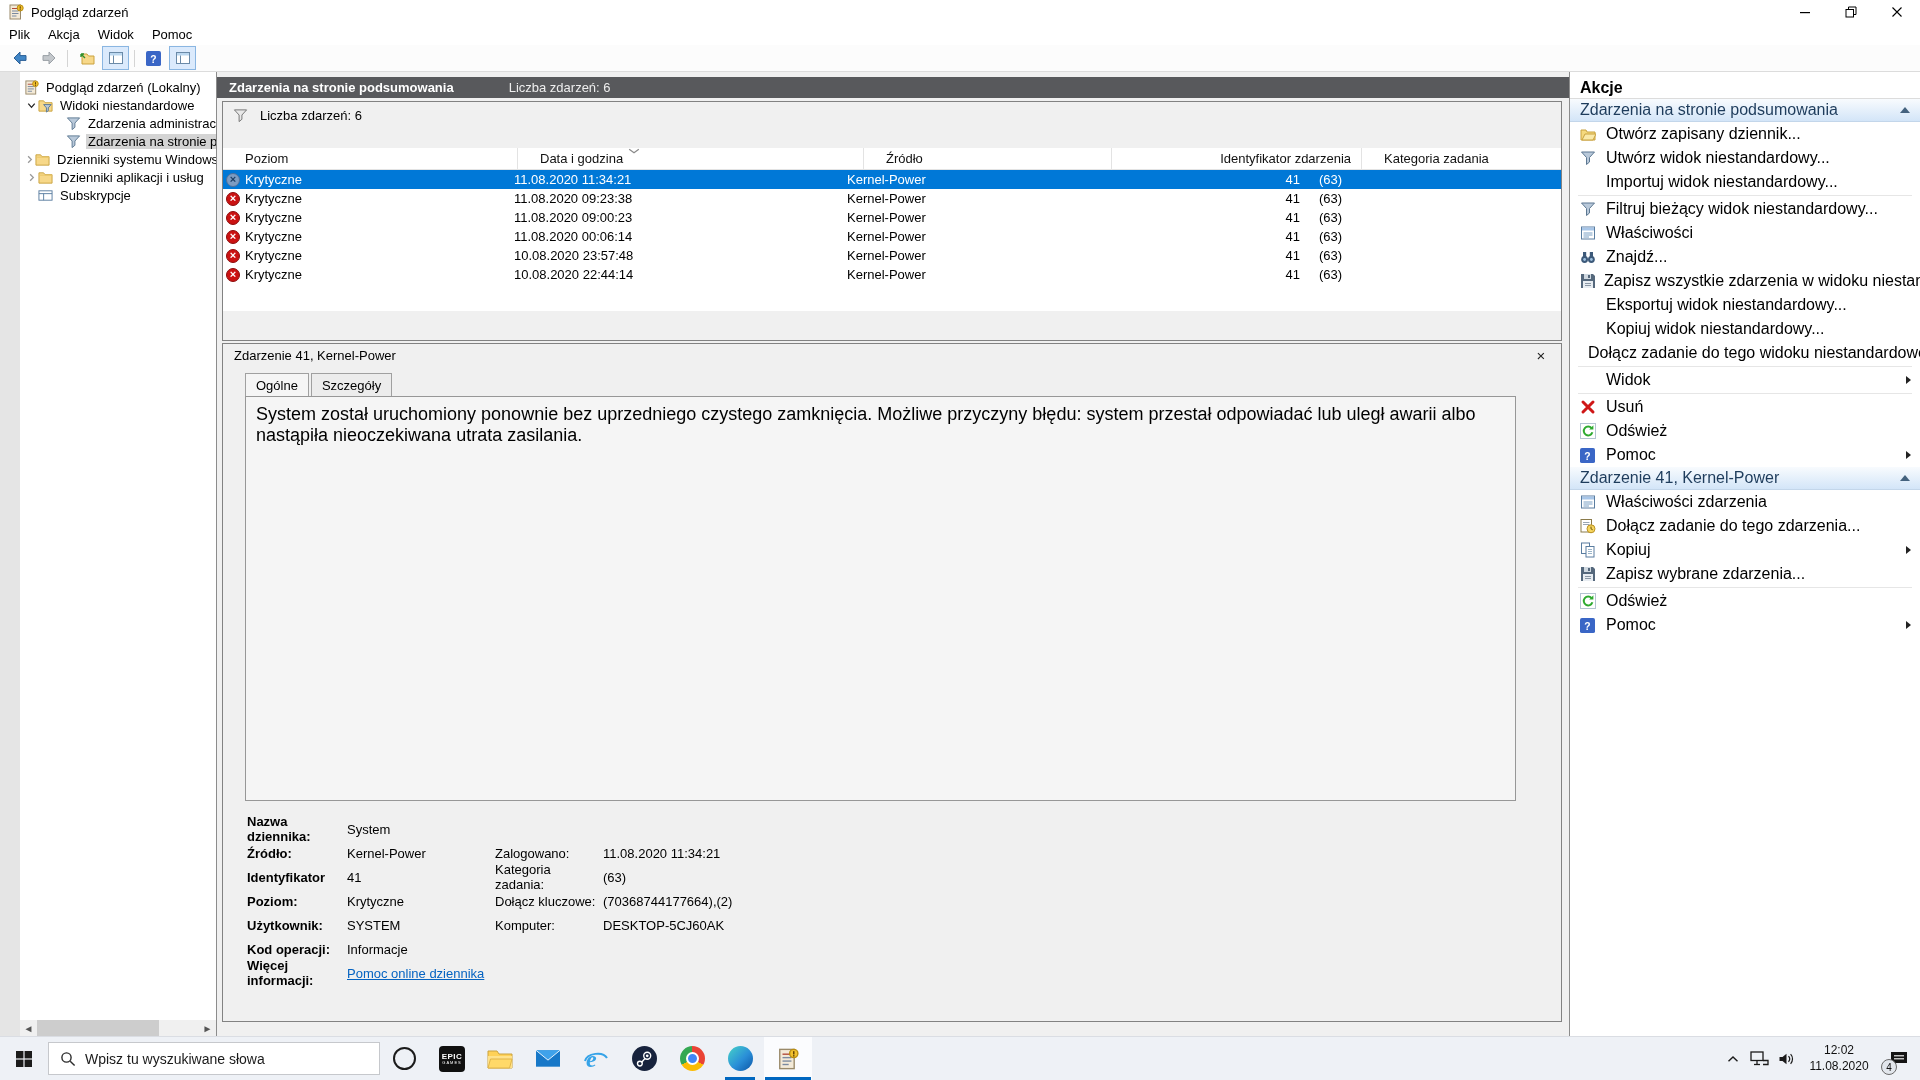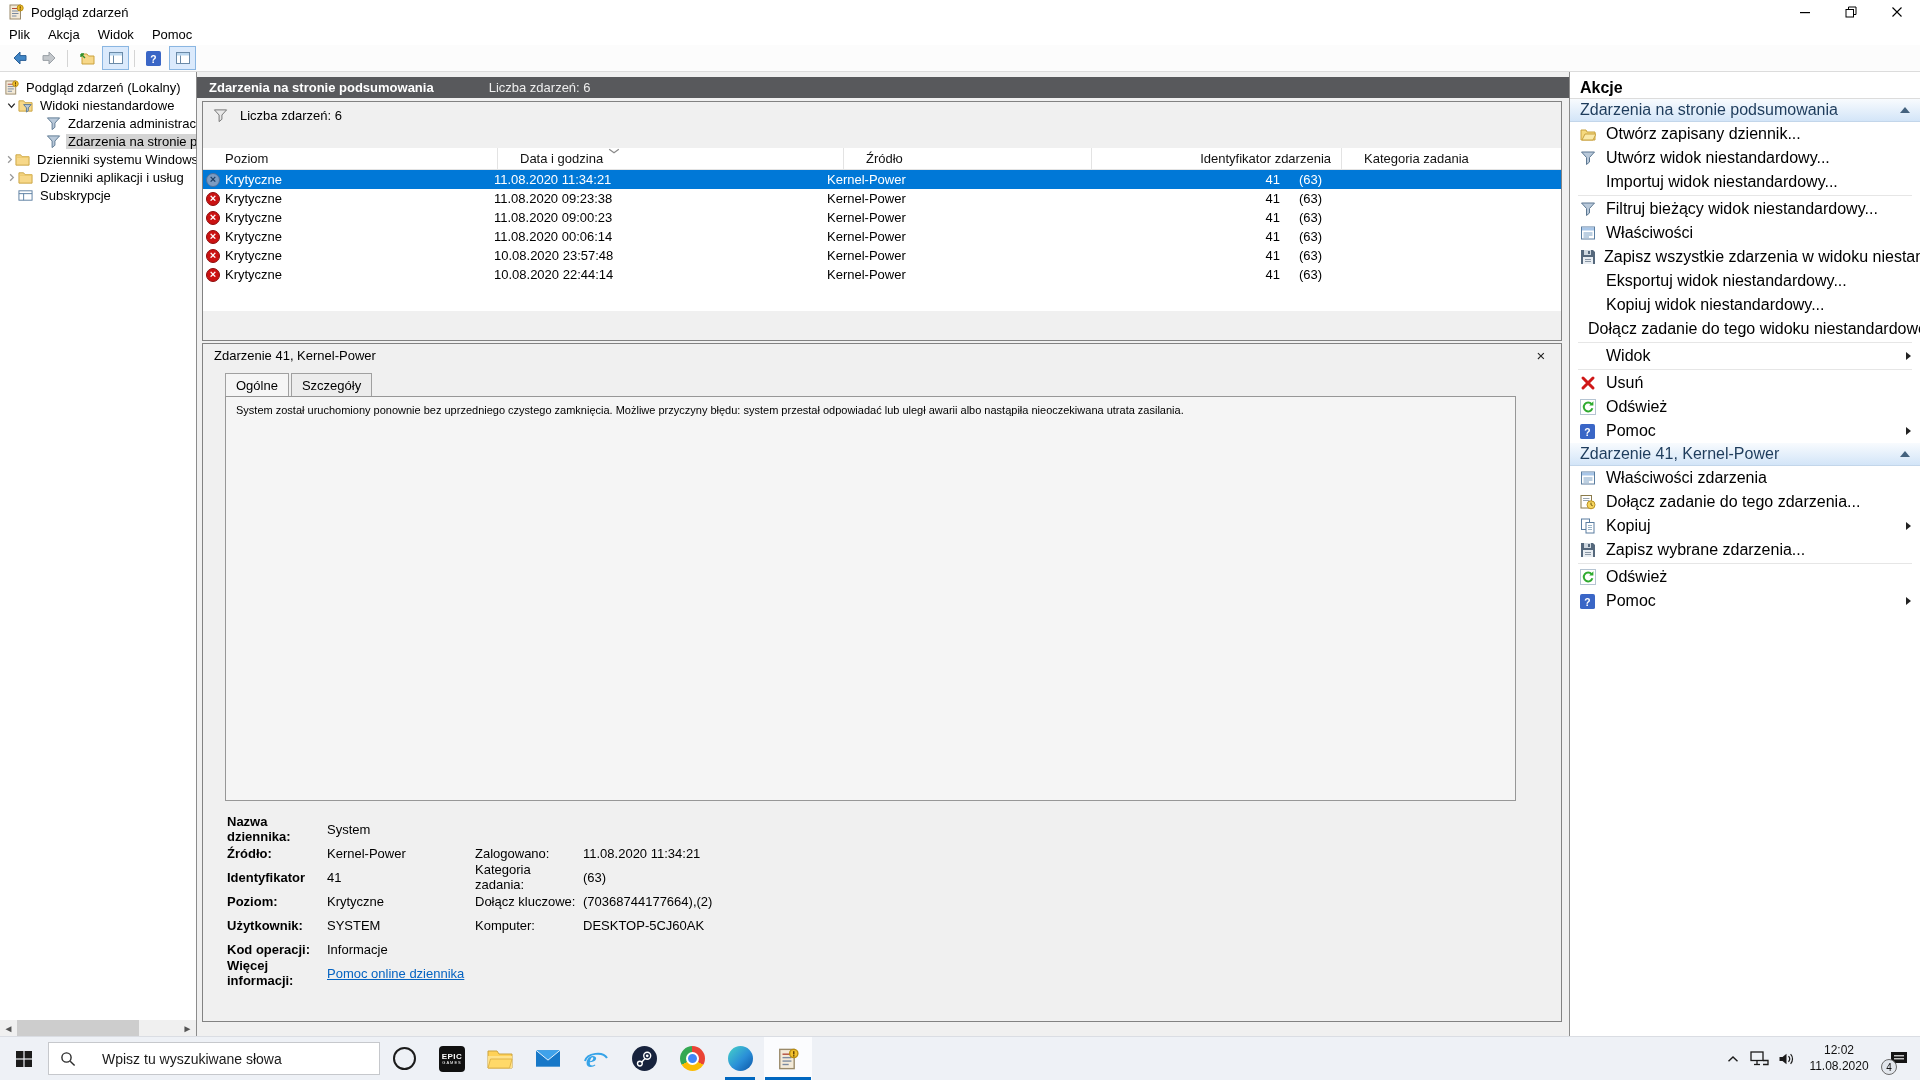--- a/index.html
+++ b/index.html
@@ -14,21 +14,21 @@
   .tb-controls{margin-left:auto;display:flex;height:100%;}
   .tb-btn{width:46px;height:100%;display:flex;align-items:center;justify-content:center;}
   .menubar{height:21px;background:#fff;display:flex;align-items:center;font-size:13px;}
   .menu-item{padding:2px 9px;}
   .toolbar{height:26px;background:#fcfcfc;border-bottom:1px solid #dcdcdc;display:flex;align-items:center;padding-left:5px;}
   .tbar-btn{width:25px;height:22px;display:flex;align-items:center;justify-content:center;margin:0 1px;border:1px solid transparent;}
   .tbar-btn.pressed{background:#dbeafc;border:1px solid #8ab6e2;}
   .tbar-sep{width:1px;height:17px;background:#d4d4d4;margin:0 4px;}
 
   
-  .main{position:absolute;top:72px;left:0;right:0;bottom:43px;background:#e5e5e5;display:flex;}
+  .main{position:absolute;top:72px;left:0;right:0;bottom:43px;background:#e5e5e5;display:flex;padding-left:20px;}
 
   
   .tree{width:197px;background:#fff;border-right:1px solid #8c8c8c;position:relative;padding-top:6px;font-size:13px;box-sizing:border-box;}
   .tree-row{height:18px;display:flex;align-items:center;white-space:nowrap;overflow:hidden;}
   .tree-row .chev{width:14px;display:flex;justify-content:center;}
   .tree-label{margin-left:5px;padding:0 2px;}
   .tree-label.selected{background:#d4d4d4;}
   .hscroll{position:absolute;left:0;right:0;bottom:0;height:17px;background:#f0f0f0;display:flex;align-items:center;}
   .hs-arrow{width:17px;height:17px;display:flex;align-items:center;justify-content:center;color:#555;font-size:10px;}
   .hs-thumb{width:122px;height:17px;background:#cdcdcd;}
@@ -57,41 +57,41 @@
   .t-row.selected .crit{background:#7d9cc2;border-color:#4f6f99;color:#1d3f66;}
 
   
   .detail-box{position:absolute;top:271px;left:5px;right:7px;bottom:15px;border:1px solid #828282;background:#f0f0f0;overflow:hidden;}
   .d-header{height:22px;display:flex;align-items:center;font-size:13px;padding:0 11px;}
   .d-close{margin-left:auto;font-size:15px;color:#222;width:18px;text-align:center;}
   .tabs{display:flex;margin-left:22px;margin-top:7px;height:23px;font-size:13px;position:relative;z-index:2;}
   .tab{box-sizing:border-box;padding:4px 10px 0;border:1px solid #a0a0a0;border-bottom:none;background:#ececec;margin-right:2px;}
   .tab.active{background:#f5f5f5;}
   .desc{position:absolute;top:52px;left:22px;right:45px;height:403px;background:#f5f5f5;border:1px solid #979797;}
-  .desc p{margin:0;padding:7px 10px;font-size:11px;}
+  .desc p{margin:0;padding:7px 10px;font-size:18px;}
   .fields{position:absolute;top:473px;left:0;right:0;font-size:13px;}
   .f-row{display:flex;align-items:center;height:24px;padding-left:24px;}
   .f-l1{width:100px;font-weight:bold;} .f-v1{width:148px;} .f-l2{width:108px;} .f-v2{flex:1;}
   a.dlink{color:#0563c1;text-decoration:underline;}
 
   
   .actions{width:351px;background:#fff;border-left:1px solid #8c8c8c;box-sizing:border-box;font-size:16px;display:flex;flex-direction:column;}
   .a-title{margin-top:5px;height:21px;display:flex;align-items:center;font-weight:bold;padding-left:10px;border-bottom:1px solid #dcdcdc;}
   .a-header{height:22px;background:linear-gradient(#f8fbfe,#d3e5f8);border-bottom:1px solid #c3d6ea;display:flex;align-items:center;
             padding:0 10px;color:#1e3c5c;}
   .a-collapse{margin-left:auto;width:0;height:0;border-left:5px solid transparent;border-right:5px solid transparent;border-bottom:6px solid #44627e;}
   .a-item{height:24px;display:flex;align-items:center;padding-left:10px;white-space:nowrap;overflow:hidden;}
   .a-icon{width:18px;height:16px;margin-right:8px;display:flex;align-items:center;}
   .a-arrow{margin-left:auto;margin-right:9px;width:0;height:0;border-top:4px solid transparent;border-bottom:4px solid transparent;border-left:5px solid #222;}
   .a-sep{height:1px;background:#e6e6e6;margin:1px 8px;}
 
   
   .taskbar{position:absolute;left:0;right:0;bottom:0;height:43px;background:#eef1f6;border-top:1px solid #dadde3;display:flex;align-items:center;}
   .tk-btn{width:48px;height:43px;display:flex;align-items:center;justify-content:center;position:relative;}
-  .search{width:332px;height:33px;box-sizing:border-box;background:#fff;border:1px solid #c6c8cc;display:flex;align-items:center;padding-left:11px;gap:24px;}
+  .search{width:332px;height:33px;box-sizing:border-box;background:#fff;border:1px solid #c6c8cc;display:flex;align-items:center;padding-left:11px;gap:7px;}
   .search input{border:none;outline:none;font-size:14px;font-family:"Liberation Sans",sans-serif;color:#1a1a1a;width:250px;background:transparent;}
   .search input::placeholder{color:#1a1a1a;opacity:1;}
   .running::after{content:"";position:absolute;bottom:0;left:9px;right:9px;height:3px;background:#0067c0;}
   .tk-btn.activeapp{background:#fbfcfe;}
   .tk-btn.activeapp::after{left:1px;right:1px;}
   .epic{width:26px;height:26px;background:#101010;border-radius:4px;color:#fff;display:flex;flex-direction:column;align-items:center;justify-content:center;line-height:1;}
   .epic .e1{font-size:8px;font-weight:bold;letter-spacing:0.5px;}
   .epic .e2{font-size:4px;letter-spacing:1px;}
   .cortana{width:19px;height:19px;border:2px solid #1b1b1b;border-radius:50%;}
   .chrome{width:25px;height:25px;border-radius:50%;position:relative;
@@ -598,20 +598,28 @@
         <span class="a-icon">
             <svg width="16" height="16">
               <use href="#i-props"></use>
             </svg>
           </span>
         <span>Właściwości</span>
       </div>
       <div class="a-item">
         <span class="a-icon">
             <svg width="16" height="16">
+              <use href="#i-find"></use>
+            </svg>
+          </span>
+        <span>Znajdź...</span>
+      </div>
+      <div class="a-item">
+        <span class="a-icon">
+            <svg width="16" height="16">
               <use href="#i-save"></use>
             </svg>
           </span>
         <span>Zapisz wszystkie zdarzenia w widoku niestandardowym...</span>
       </div>
       <div class="a-item">
         <span class="a-icon"></span>
         <span>Eksportuj widok niestandardowy...</span>
       </div>
       <div class="a-item">

